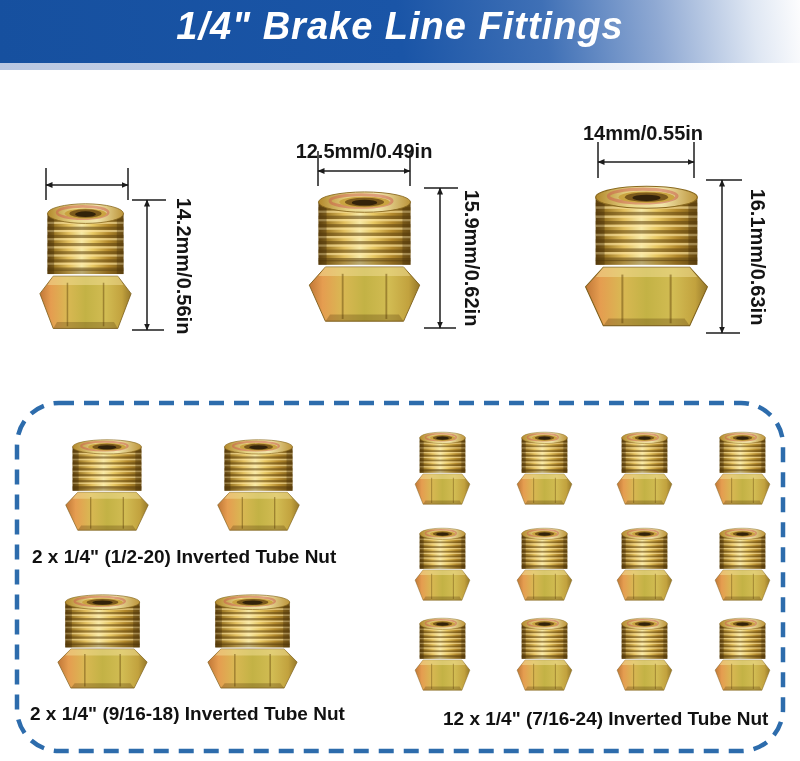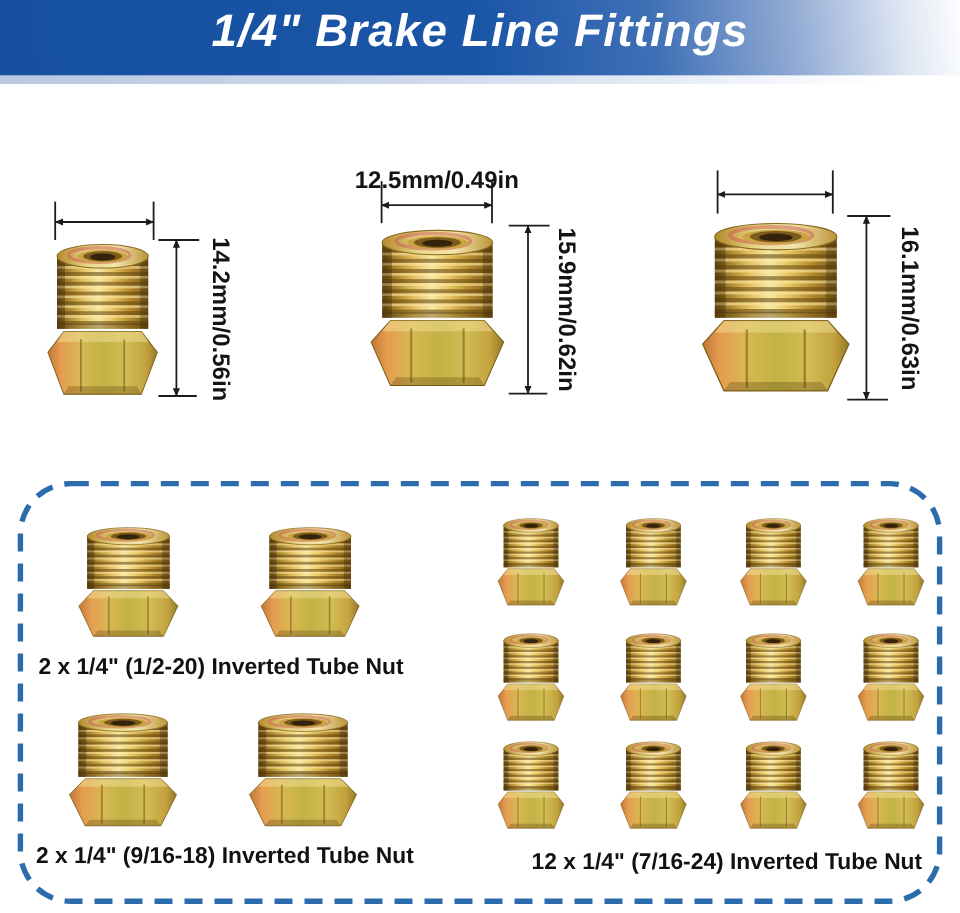--- a/index.html
+++ b/index.html
@@ -146,20 +146,21 @@
       <use href="#fitting" xlink:href="#fitting" xmlns:xlink="http://www.w3.org/1999/xlink"></use>
     </svg>
   <svg class="fit" style="left:307px;top:188px;width:115px;height:140px" viewBox="0 0 100 124" preserveAspectRatio="none">
       <use href="#fitting" xlink:href="#fitting" xmlns:xlink="http://www.w3.org/1999/xlink"></use>
     </svg>
   <svg class="fit" style="left:583px;top:182px;width:127px;height:151px" viewBox="0 0 100 124" preserveAspectRatio="none">
       <use href="#fitting" xlink:href="#fitting" xmlns:xlink="http://www.w3.org/1999/xlink"></use>
     </svg>
 
   <div class="dim-label" style="left:364px;top:140px">12.5mm/0.49in</div>
+  <div class="dim-label" style="left:643px;top:122px">14mm/0.55in</div>
 
   <div class="vlabel" style="left:183px;top:266px">14.2mm/0.56in</div>
   <div class="vlabel" style="left:471px;top:258px">15.9mm/0.62in</div>
   <div class="vlabel" style="left:757px;top:257px">16.1mm/0.63in</div>
 
   <svg class="fit" style="left:64px;top:437px;width:86px;height:98px" viewBox="0 0 100 124" preserveAspectRatio="none">
       <use href="#fitting" xlink:href="#fitting" xmlns:xlink="http://www.w3.org/1999/xlink"></use>
     </svg>
   <svg class="fit" style="left:216px;top:437px;width:85px;height:98px" viewBox="0 0 100 124" preserveAspectRatio="none">
       <use href="#fitting" xlink:href="#fitting" xmlns:xlink="http://www.w3.org/1999/xlink"></use>

